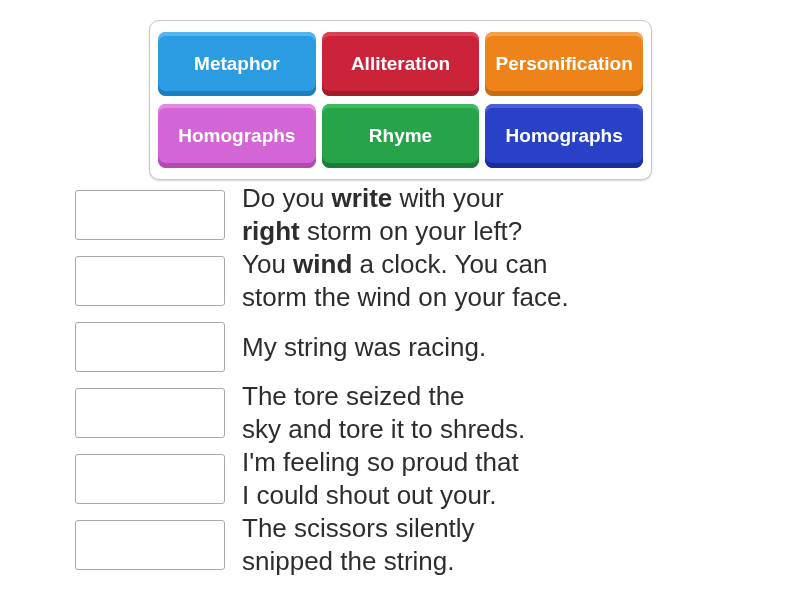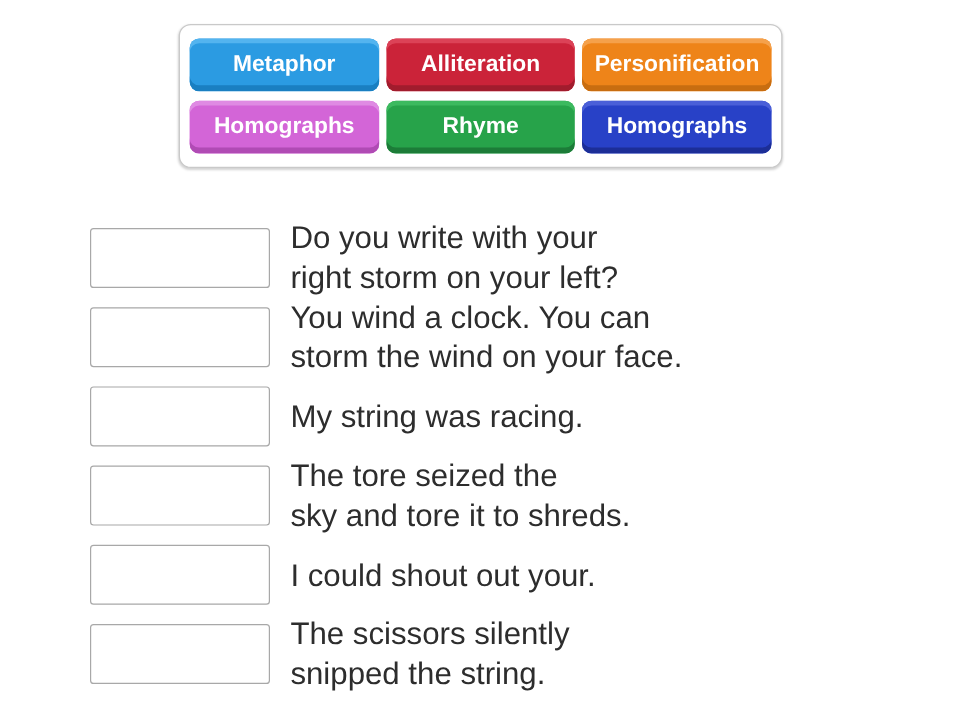--- a/index.html
+++ b/index.html
@@ -22,21 +22,21 @@
     border-radius: 10px;
     padding: 11px 8px;
     box-shadow: 0 1px 2px rgba(0,0,0,0.18);
   }
   .bank-grid {
     display: grid;
     grid-template-columns: repeat(3, 1fr);
     gap: 8px 6px;
   }
   .bank-btn {
-    height: 44px;
+    height: 64px;
     border-radius: 8px;
     display: flex;
     align-items: center;
     justify-content: center;
     color: #ffffff;
     font-weight: bold;
     font-size: 19px;
     letter-spacing: 0;
     background: var(--c, #888);
     box-shadow: inset 0 4px 0 var(--light, #aaa), inset 0 -5px 0 var(--dark, #555);
@@ -62,21 +62,21 @@
     flex: 0 0 auto;
     background: #ffffff;
     border: 1px solid #a8a8a8;
     border-radius: 3px;
   }
   .clue {
     font-size: 26px;
     line-height: 33px;
     color: #2d2d2d;
   }
-  .clue b { font-weight: normal; }
+  .clue b { font-weight: bold; }
 </style>
 </head>
 <body>
 
 <div class="word-bank">
   <div class="bank-grid">
     <div class="bank-btn" style="--c: #2b9be2; --light: #53b4ef; --dark: #1a7fc1;">Metaphor</div>
     <div class="bank-btn" style="--c: #cb2339; --light: #dc4257; --dark: #a11c2d;">Alliteration</div>
     <div class="bank-btn" style="--c: #ee8419; --light: #f5a14b; --dark: #c86d10;">Personification</div>
     <div class="bank-btn" style="--c: #d365d7; --light: #df8ae3; --dark: #b04bb4;">Homographs</div>
@@ -109,20 +109,21 @@
     <div class="match-row">
       <div class="answer-box"></div>
       <div class="clue">
         <div class="clue-line"><span>The tore seized the</span></div>
         <div class="clue-line"><span>sky and tore it to shreds.</span></div>
       </div>
     </div>
     <div class="match-row">
       <div class="answer-box"></div>
       <div class="clue">
+        <div class="clue-line"><span>I'm feeling so proud that</span></div>
         <div class="clue-line"><span>I could shout out your.</span></div>
       </div>
     </div>
     <div class="match-row">
       <div class="answer-box"></div>
       <div class="clue">
         <div class="clue-line"><span>The scissors silently</span></div>
         <div class="clue-line"><span>snipped the string.</span></div>
       </div>
     </div>

